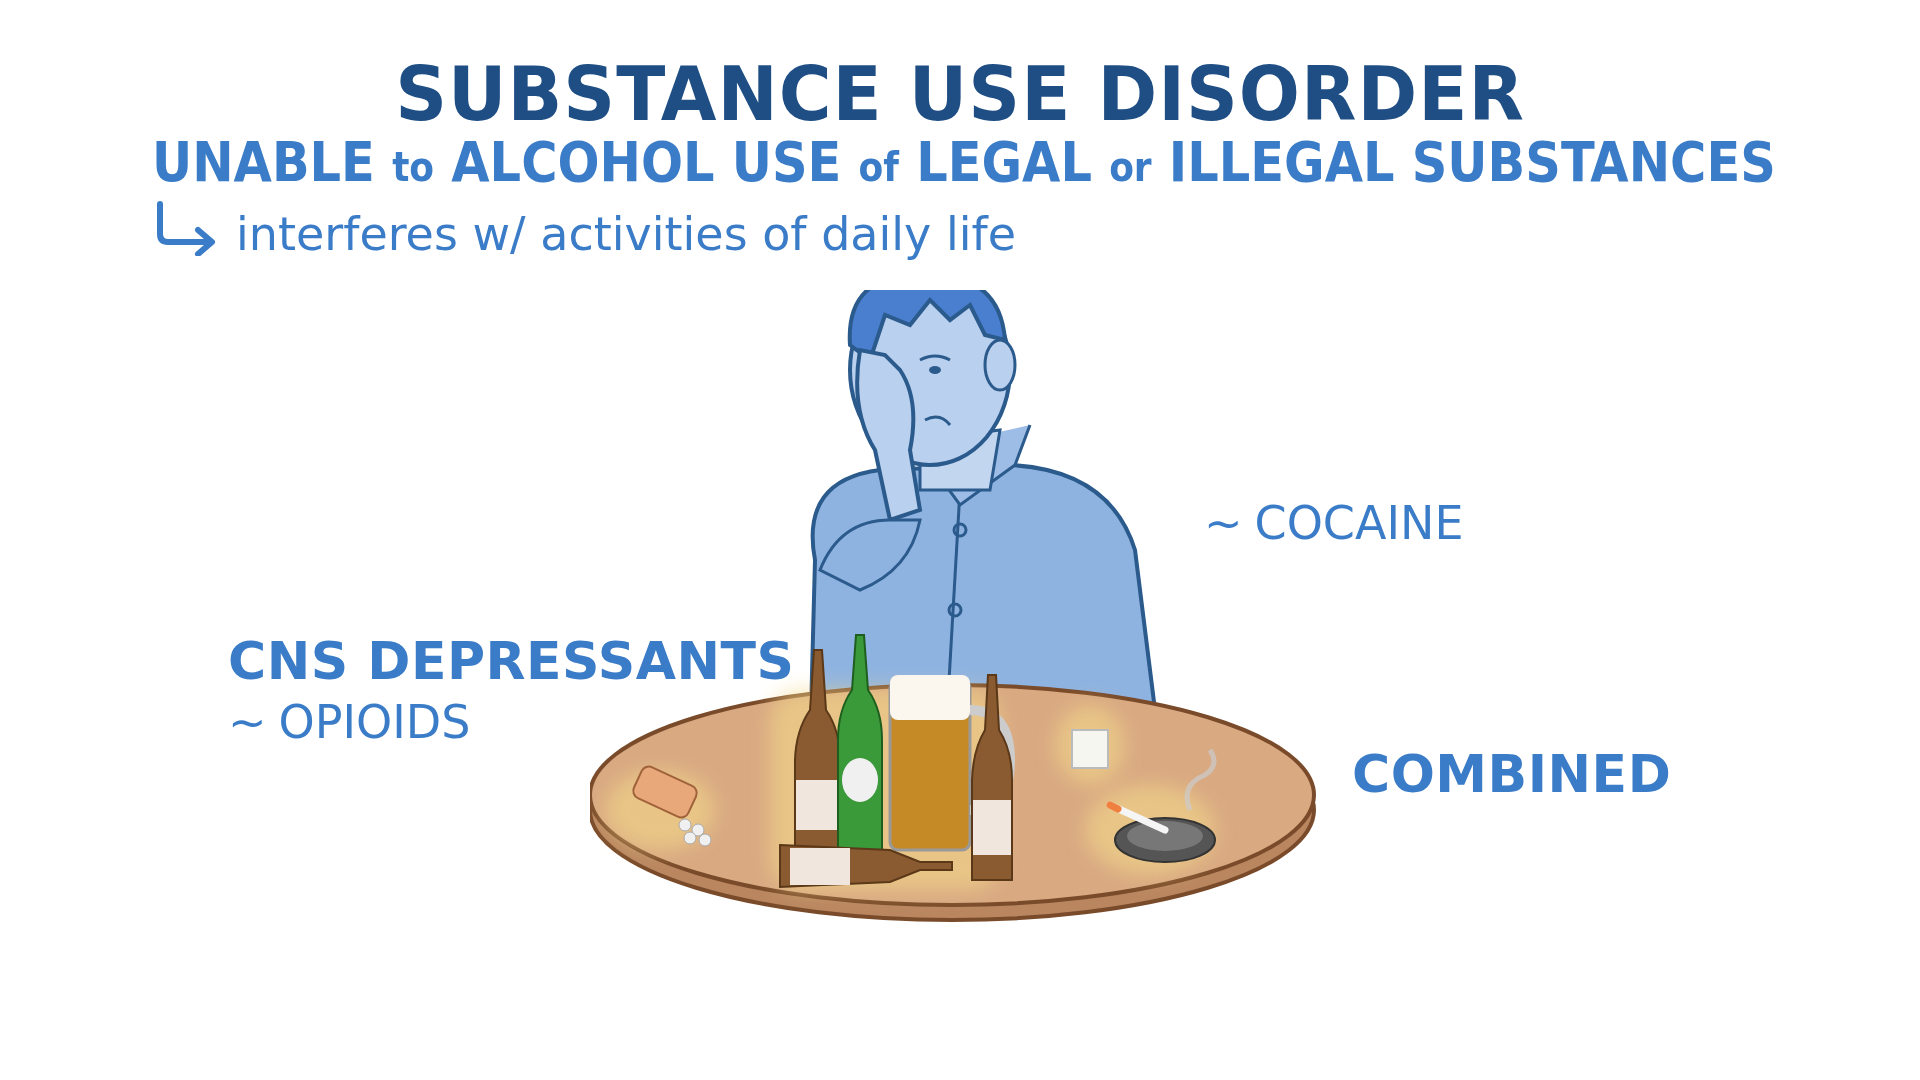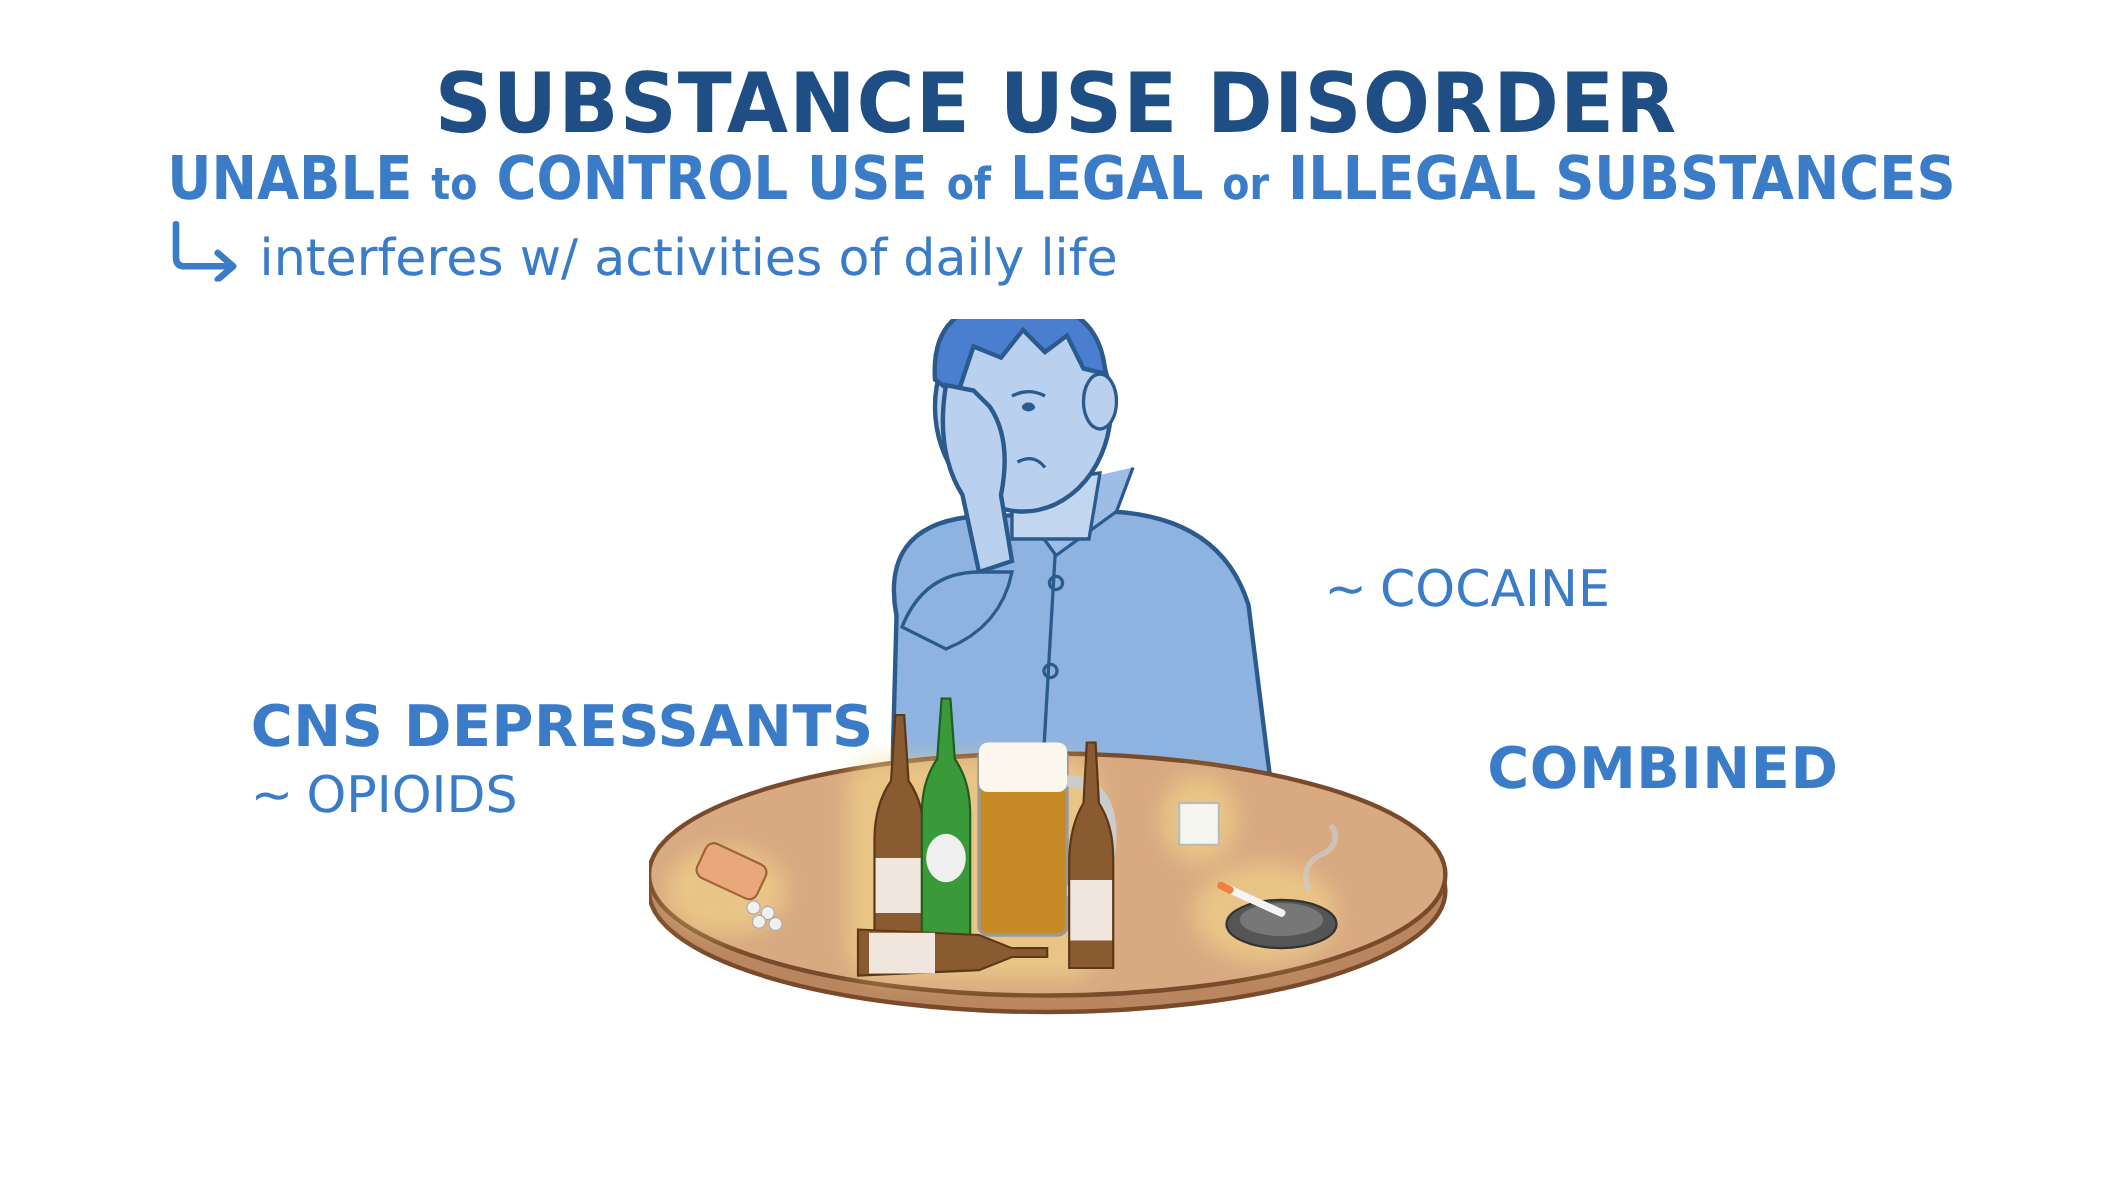--- a/index.html
+++ b/index.html
@@ -30,43 +30,43 @@
   .item { font-size: 46px; color: #3a7cc7; white-space: nowrap; }
   .item .tilde { margin-right: 12px; }
   .figure { left: 590px; top: 290px; width: 760px; height: 660px; }
 </style>
 </head>
 <body>
 
 <div class="abs title">SUBSTANCE USE DISORDER</div>
 
 <div class="abs subtitle">
-  <span>UNABLE </span><span class="small">to</span><span> CONTROL USE </span><span class="small">of</span><span> LEGAL </span><span class="small">or</span><span> ILLEGAL SUBSTANCES</span>
+  <span>UNABLE </span><span class="small">to</span><span> ALCOHOL USE </span><span class="small">of</span><span> LEGAL </span><span class="small">or</span><span> ILLEGAL SUBSTANCES</span>
 </div>
 
 <div class="abs note">
   <span>
     <svg viewBox="0 0 70 56">
         <path d="M8 4 L8 34 Q8 42 16 42 L58 42" fill="none" stroke="#3a7cc7" stroke-width="6" stroke-linecap="round"></path>
         <path d="M46 30 L60 42 L46 54" fill="none" stroke="#3a7cc7" stroke-width="6" stroke-linecap="round" stroke-linejoin="round"></path>
       </svg>
   </span>
   <span>interferes w/ activities of daily life</span>
 </div>
 
 <div class="abs" style="left:228px; top:596px;margin-top:35px;">
   <div class="heading">CNS DEPRESSANTS</div>
   <div class="item" style="margin-top:4px;"><span class="tilde">~</span><span>OPIOIDS</span></div>
 </div>
 
 <div class="abs" style="left:1204px; top:492px;">
-  <div class="item" style="margin-top:16px;"><span class="tilde">~</span><span>COCAINE</span></div>
+  <div class="item" style="margin-top:4px;"><span class="tilde">~</span><span>COCAINE</span></div>
 </div>
 
-<div class="abs" style="left:1352px; top:669px;text-align:center;">
+<div class="abs" style="left:1352px; top:744px;text-align:center;">
   <div class="heading">COMBINED</div>
 </div>
 
 <div class="abs figure">
   <svg width="760" height="660" viewBox="0 0 760 660">
     <defs>
       <filter id="glow" x="-50%" y="-50%" width="200%" height="200%">
         <feGaussianBlur stdDeviation="10"></feGaussianBlur>
       </filter>
     </defs>

